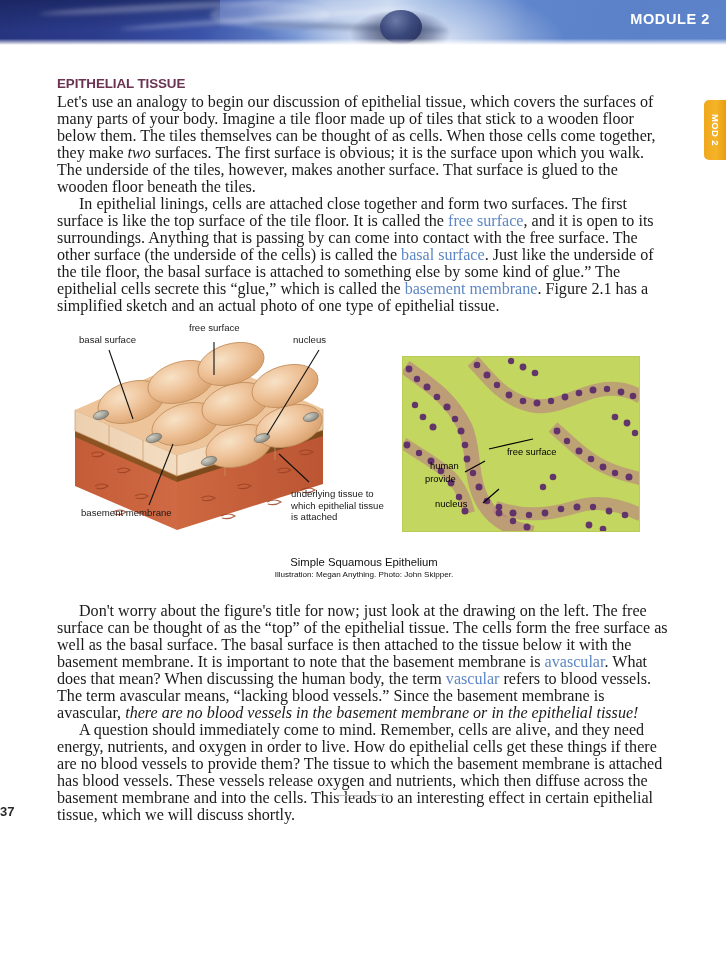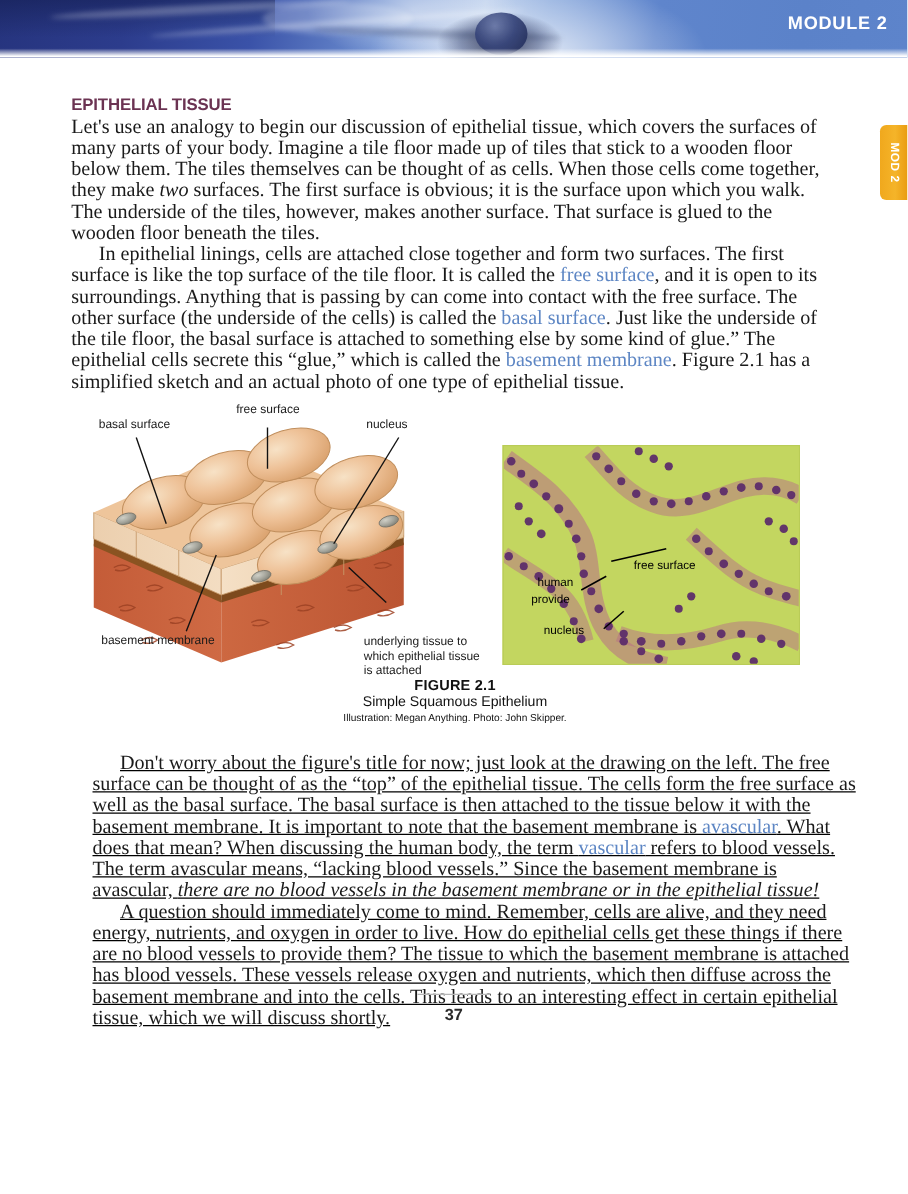--- a/index.html
+++ b/index.html
@@ -86,53 +86,53 @@
   .illus { position: absolute; left: 4px; top: 0; width: 340px; height: 206px; }
   .illus svg { display: block; }
   .fig-lbl {
     position: absolute; font-family: "Liberation Sans", sans-serif;
     font-size: 9.6px; color: #1a1a1a; line-height: 11.4px; white-space: nowrap;
   }
   .lbl-basal  { left: 18px;  top: 4px; }
   .lbl-free   { left: 128px; top: -8px; }
   .lbl-nucl   { left: 232px; top: 4px; }
   .lbl-bm     { left: 20px;  top: 177px; }
-  .lbl-under  { left: 230px; top: 158px; white-space: normal; width: 100px; line-height: 11.6px; margin-top: 20px; }
+  .lbl-under  { left: 230px; top: 158px; white-space: normal; width: 100px; line-height: 11.6px; }
 
   
   .photo {
     position: absolute; left: 345px; top: 26px; width: 238px; height: 176px;
     background: #c3d660; overflow: hidden; border: 1px solid #b9cc57;
   }
   .photo svg { display: block; }
   .ph-lbl {
     position: absolute; font-family: "Liberation Sans", sans-serif;
     font-size: 9.4px; color: #000; line-height: 10.8px; white-space: nowrap;
   }
 
   
   .caption { position: absolute; left: 0; top: 212px; width: 614px; text-align: center; }
   .cap-title {
     font-family: "Liberation Sans", sans-serif; font-weight: bold;
     font-size: 11.6px; color: #111; letter-spacing: .2px;
   }
   .cap-sub {
     font-family: "Liberation Sans", sans-serif; font-size: 11.3px;
-    color: #111; margin-top: 1px;
+    color: #111; margin-top: 14px;
   }
   .cap-credit {
     font-family: "Liberation Sans", sans-serif; font-size: 8.1px;
     color: #111; margin-top: 2px;
   }
 
   
-  .col2 { position: absolute; left: 74px; top: 602px; width: 614px; text-decoration: underline; }
-
-  
-  .footer { position: absolute; left: 0; bottom: 22px; width: 726px; text-align: center; }
+  .col2 { position: absolute; left: 57px; top: 602px; width: 614px; }
+
+  
+  .footer { position: absolute; left: 0; bottom: 22px; width: 726px; }
   .foot-rule {
     width: 58px; height: 1px; background: #b6b6b6; margin: 0 auto 8px auto;
   }
   .page-num {
     font-family: "Liberation Sans", sans-serif; font-weight: bold;
     font-size: 13px; color: #2a2a2a;
   }
 </style>
 </head>
 <body>
@@ -364,21 +364,20 @@
         </svg>
         <div class="ph-lbl" style="left:104px; top:90px;">free surface</div>
         <div class="ph-lbl" style="left:27px; top:104px;">human</div>
         <div class="ph-lbl" style="left:22px; top:117px;">provide</div>
         <div class="ph-lbl" style="left:32px; top:142px;">nucleus</div>
       </div>
 
     </div>
 
     <div class="caption">
-      <div class="cap-title">FIGURE 2.1</div>
       <div class="cap-sub">Simple Squamous Epithelium</div>
       <div class="cap-credit">Illustration: Megan Anything. Photo: John Skipper.</div>
     </div>
   </div>
 
   <div class="col2">
     <p class="body indent"><span>Don't worry about the figure's title for now; just look at the drawing on the left. The free surface can be thought of as the “top” of the epithelial tissue. The cells form the free surface as well as the basal surface. The basal surface is then attached to the tissue below it with the basement membrane. It is important to note that the basement membrane is </span><span class="term">avascular</span><span>. What does that mean? When discussing the human body, the term </span><span class="term">vascular</span><span> refers to blood vessels. The term avascular means, “lacking blood vessels.” Since the basement membrane is avascular, </span><span class="ital">there are no blood vessels in the basement membrane or in the epithelial tissue!</span></p>
 
     <p class="body indent">A question should immediately come to mind. Remember, cells are alive, and they need energy, nutrients, and oxygen in order to live. How do epithelial cells get these things if there are no blood vessels to provide them? The tissue to which the basement membrane is attached has blood vessels. These vessels release oxygen and nutrients, which then diffuse across the basement membrane and into the cells. This leads to an interesting effect in certain epithelial tissue, which we will discuss shortly.</p>
   </div>

